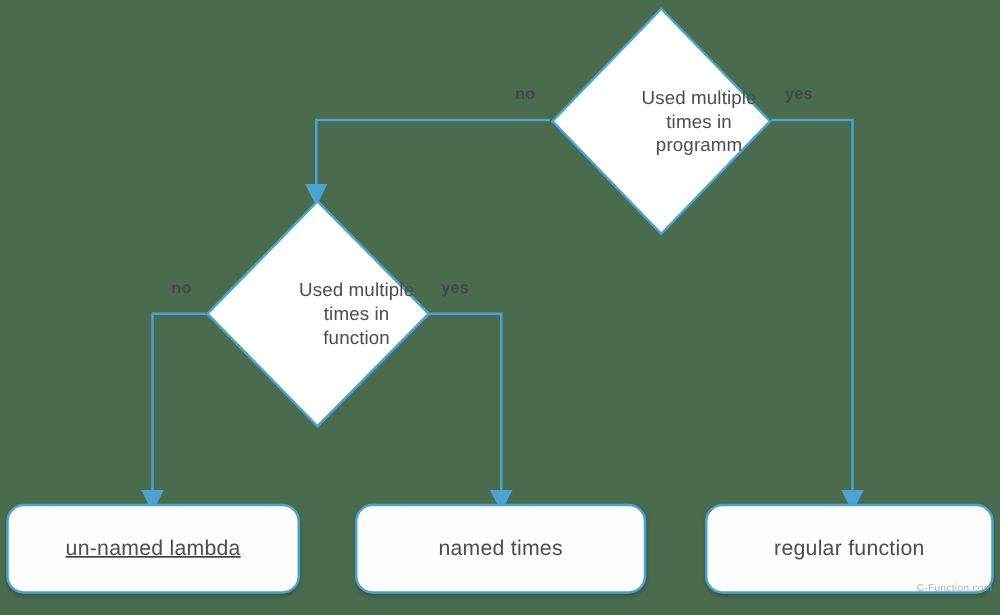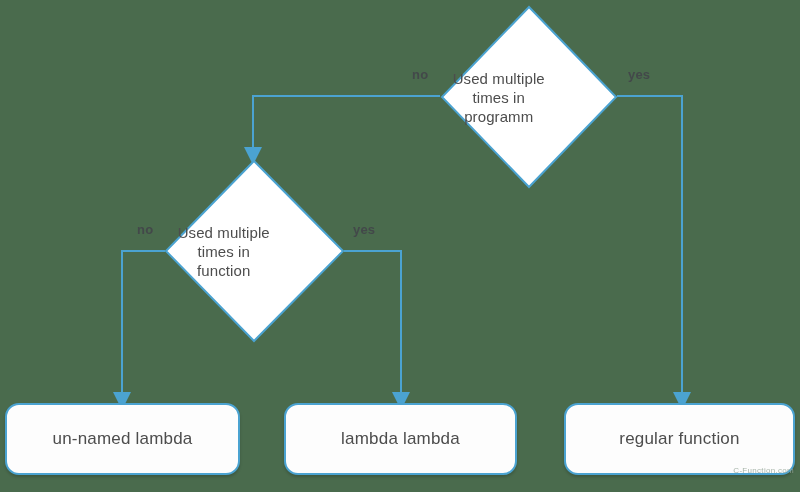--- a/index.html
+++ b/index.html
@@ -24,21 +24,21 @@
     top: 0;
     width: 800px;
     height: 492px;
   }
 
   
   .diamond {
     position: absolute;
     display: flex;
     align-items: center;
-    justify-content: flex-start;
+    justify-content: flex-end;
   }
   .diamond .shape {
     position: absolute;
     left: 0; top: 0;
     width: 100%;
     height: 100%;
   }
   .diamond .dlabel {
     position: relative;
     z-index: 2;
@@ -130,26 +130,26 @@
   </div>
 
   <div class="edge-label" style="left:412px; top:67px;">no</div>
 
   <div class="edge-label" style="left:628px; top:67px;">yes</div>
 
   <div class="edge-label" style="left:137px; top:222px;">no</div>
 
   <div class="edge-label" style="left:353px; top:222px;">yes</div>
 
-  <div class="termbox" style="left:5px; top:403px; width:235px; height:72px;">
+  <div class="termbox" style="left:5px; top:403px; width:235px; height:72px;text-decoration:underline;">
     <span>un-named lambda</span>
   </div>
 
   <div class="termbox" style="left:284px; top:403px; width:233px; height:72px;">
-    <span>lambda lambda</span>
+    <span>named times</span>
   </div>
 
   <div class="termbox" style="left:564px; top:403px; width:231px; height:72px;">
     <span>regular function</span>
   </div>
 
   <div id="watermark">C-Function.com</div>
 
 </div>
 

